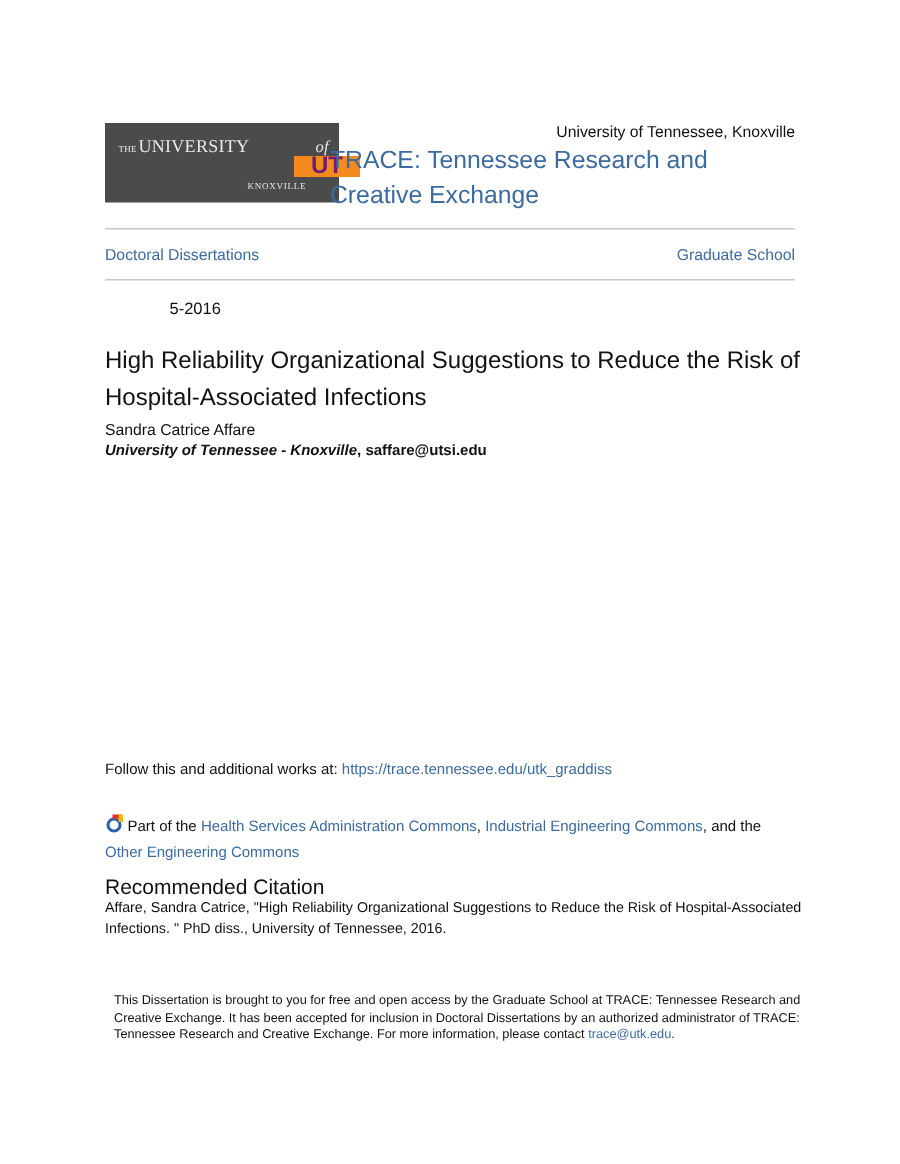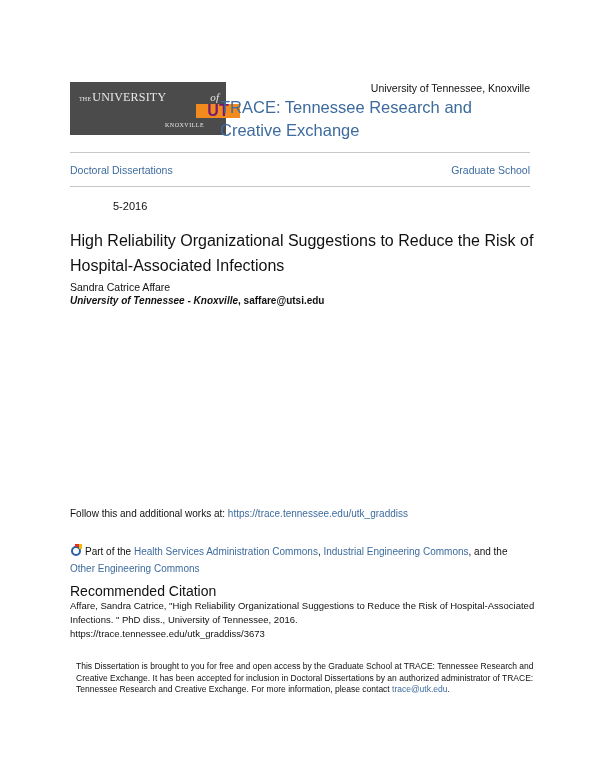--- a/index.html
+++ b/index.html
@@ -68,15 +68,15 @@
 <div class="abs author">Sandra Catrice Affare</div>
 <div class="abs affil"><i>University of Tennessee - Knoxville</i>, <span>saffare@utsi.edu</span></div>
 
 <div class="abs follow"><span>Follow this and additional works at: </span><span class="link">https://trace.tennessee.edu/utk_graddiss</span></div>
 
 <div class="abs partof">
   <span class="commons-icon"><span class="ring"></span><span class="red"></span><span class="yel"></span></span><span>Part of the </span><span class="link">Health Services Administration Commons</span><span>, </span><span class="link">Industrial Engineering Commons</span><span>, and the </span><span class="link">Other Engineering Commons</span>
 </div>
 
 <div class="abs cite-h">Recommended Citation</div>
-<div class="abs cite"><span>Affare, Sandra Catrice, "High Reliability Organizational Suggestions to Reduce the Risk of Hospital-Associated Infections. " PhD diss., University of Tennessee, 2016.</span><br><span>https://trace.tennessee.edu/utk_graddiss/3673</span></div>
+<div class="abs cite"><span>Affare, Sandra Catrice, "High Reliability Organizational Suggestions to Reduce the Risk of Hospital-Associated Infections. " PhD diss., University of Tennessee, 2016.</span><br></div>
 
 <div class="abs notice"><span>This Dissertation is brought to you for free and open access by the Graduate School at TRACE: Tennessee Research and Creative Exchange. It has been accepted for inclusion in Doctoral Dissertations by an authorized administrator of TRACE: Tennessee Research and Creative Exchange. For more information, please contact </span><span class="link">trace@utk.edu</span><span>.</span></div>
 
 </body></html>

